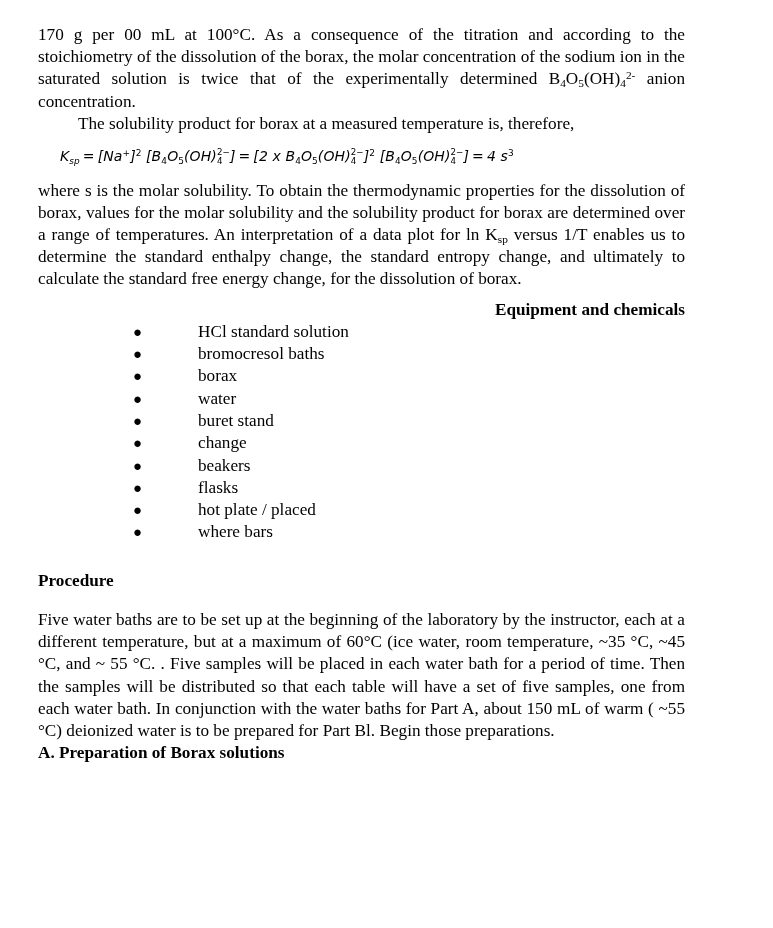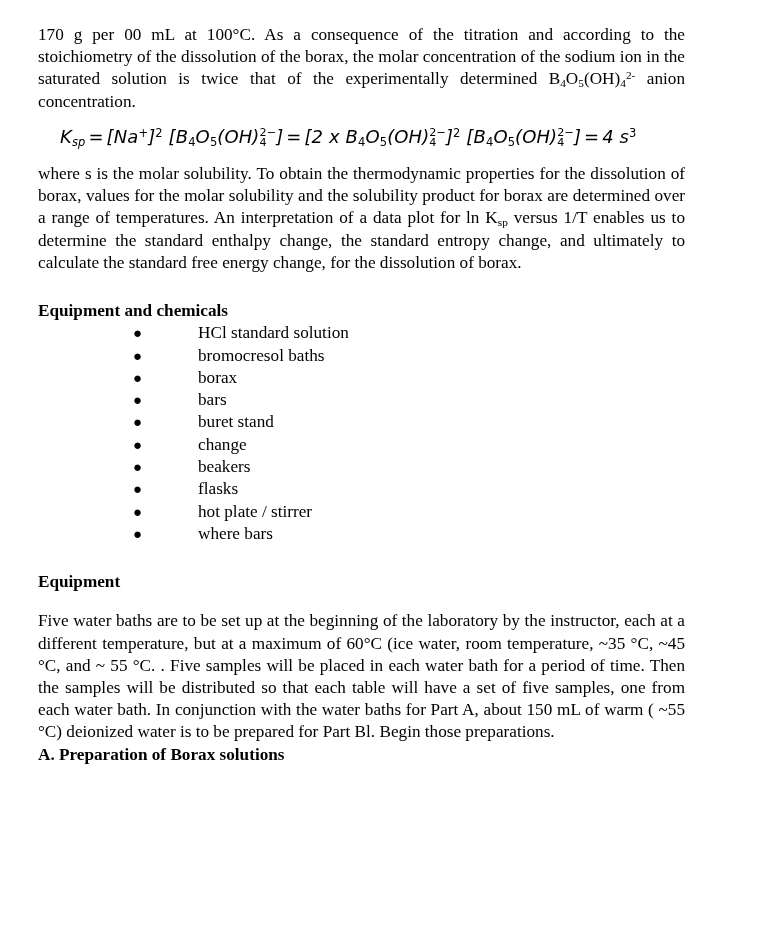--- a/index.html
+++ b/index.html
@@ -42,21 +42,21 @@
   }
   sub { vertical-align: -0.25em; }
   sup { vertical-align: 0.48em; }
 
   
   .equation-block {
     margin: 13px 0 14px 0;
     padding-left: 22px;
     font-family: "DejaVu Sans", sans-serif;
     font-style: italic;
-    font-size: 18px;
+    font-size: 14px;
     white-space: nowrap;
     letter-spacing: 0.1px;
   }
   .eq-op {
     font-style: normal;
     padding: 0 3px;
   }
   .eq-sub {
     font-size: 0.64em;
     vertical-align: -0.28em;
@@ -84,21 +84,21 @@
   .stack .top { display: block; height: 0.95em; }
   .stack .bot { display: block; height: 0.95em; }
 
   
   .heading {
     font-weight: bold;
     font-size: 17.2px;
     line-height: 22.2px;
     margin: 0;
   }
-  .sec-equipment { margin-top: 26px; }
+  .sec-equipment { margin-top: 8px; text-align: right; }
   .sec-procedure { margin-top: 26px; }
   .sec-partA { }
 
   
   ul.equipment-list {
     list-style: none;
     margin: 0;
     padding: 0;
   }
   ul.equipment-list li {
@@ -116,40 +116,41 @@
   }
   .proc-body { margin-top: 17px; }
 </style>
 </head>
 <body>
 
 <div class="page">
 
   <p class="body-text para"><span>170 g per 00 mL at 100°C. As a consequence of the titration and according to the stoichiometry of the dissolution of the borax, the molar concentration of the sodium ion in the saturated solution is twice that of the experimentally determined </span><span><span>B</span><sub>4</sub><span>O</span><sub>5</sub><span>(OH)</span><sub>4</sub><sup>2-</sup></span><span> anion concentration.</span></p>
 
+  <p class="body-text para indent">The solubility product for borax at a measured temperature is, therefore,</p>
 
   <div class="equation-block">
     <span>K</span><span class="eq-sub">sp</span><span class="eq-op">=</span><span>[</span><span>Na</span><span class="eq-pow">+</span><span>]</span><span class="eq-pow">2</span>&nbsp;<span>[</span><span>B</span><span class="eq-n">4</span><span>O</span><span class="eq-n">5</span><span>(OH)</span><span class="stack"><span class="top">2−</span><span class="bot">4</span></span><span>]</span><span class="eq-op">=</span><span>[</span><span>2</span>&nbsp;<span>x</span>&nbsp;<span>B</span><span class="eq-n">4</span><span>O</span><span class="eq-n">5</span><span>(OH)</span><span class="stack"><span class="top">2−</span><span class="bot">4</span></span><span>]</span><span class="eq-pow">2</span>&nbsp;<span>[</span><span>B</span><span class="eq-n">4</span><span>O</span><span class="eq-n">5</span><span>(OH)</span><span class="stack"><span class="top">2−</span><span class="bot">4</span></span><span>]</span><span class="eq-op">=</span><span>4</span>&nbsp;<span>s</span><span class="eq-pow">3</span>
   </div>
 
   <p class="body-text para"><span>where s is the molar solubility. To obtain the thermodynamic properties for the dissolution of borax, values for the molar solubility and the solubility product for borax are determined over a range of temperatures. An interpretation of a data plot for ln K</span><sub>sp</sub><span> versus 1/T enables us to determine the standard enthalpy change, the standard entropy change, and ultimately to calculate the standard free energy change, for the dissolution of borax.</span></p>
 
   <p class="heading sec-equipment">Equipment and chemicals</p>
 
   <ul class="equipment-list">
     <li><span class="bullet">●</span><span>HCl standard solution</span></li>
     <li><span class="bullet">●</span><span>bromocresol baths</span></li>
     <li><span class="bullet">●</span><span>borax</span></li>
-    <li><span class="bullet">●</span><span>bars</span></li>
+    <li><span class="bullet">●</span><span>water</span></li>
     <li><span class="bullet">●</span><span>buret stand</span></li>
     <li><span class="bullet">●</span><span>change</span></li>
     <li><span class="bullet">●</span><span>beakers</span></li>
     <li><span class="bullet">●</span><span>flasks</span></li>
-    <li><span class="bullet">●</span><span>hot plate / stirrer</span></li>
+    <li><span class="bullet">●</span><span>hot plate / placed</span></li>
     <li><span class="bullet">●</span><span>where bars</span></li>
   </ul>
 
-  <p class="heading sec-procedure">Equipment</p>
+  <p class="heading sec-procedure">Procedure</p>
   <p class="body-text para proc-body">Five water baths are to be set up at the beginning of the laboratory by the instructor, each at a different temperature, but at a maximum of 60°C (ice water, room temperature, ~35 °C, ~45 °C, and ~ 55 °C. . Five samples will be placed in each water bath for a period of time. Then the samples will be distributed so that each table will have a set of five samples, one from each water bath. In conjunction with the water baths for Part A, about 150 mL of warm ( ~55 °C) deionized water is to be prepared for Part Bl. Begin those preparations.</p>
 
   <p class="heading sec-partA">A. Preparation of Borax solutions</p>
 
 </div>
 
 </body></html>

